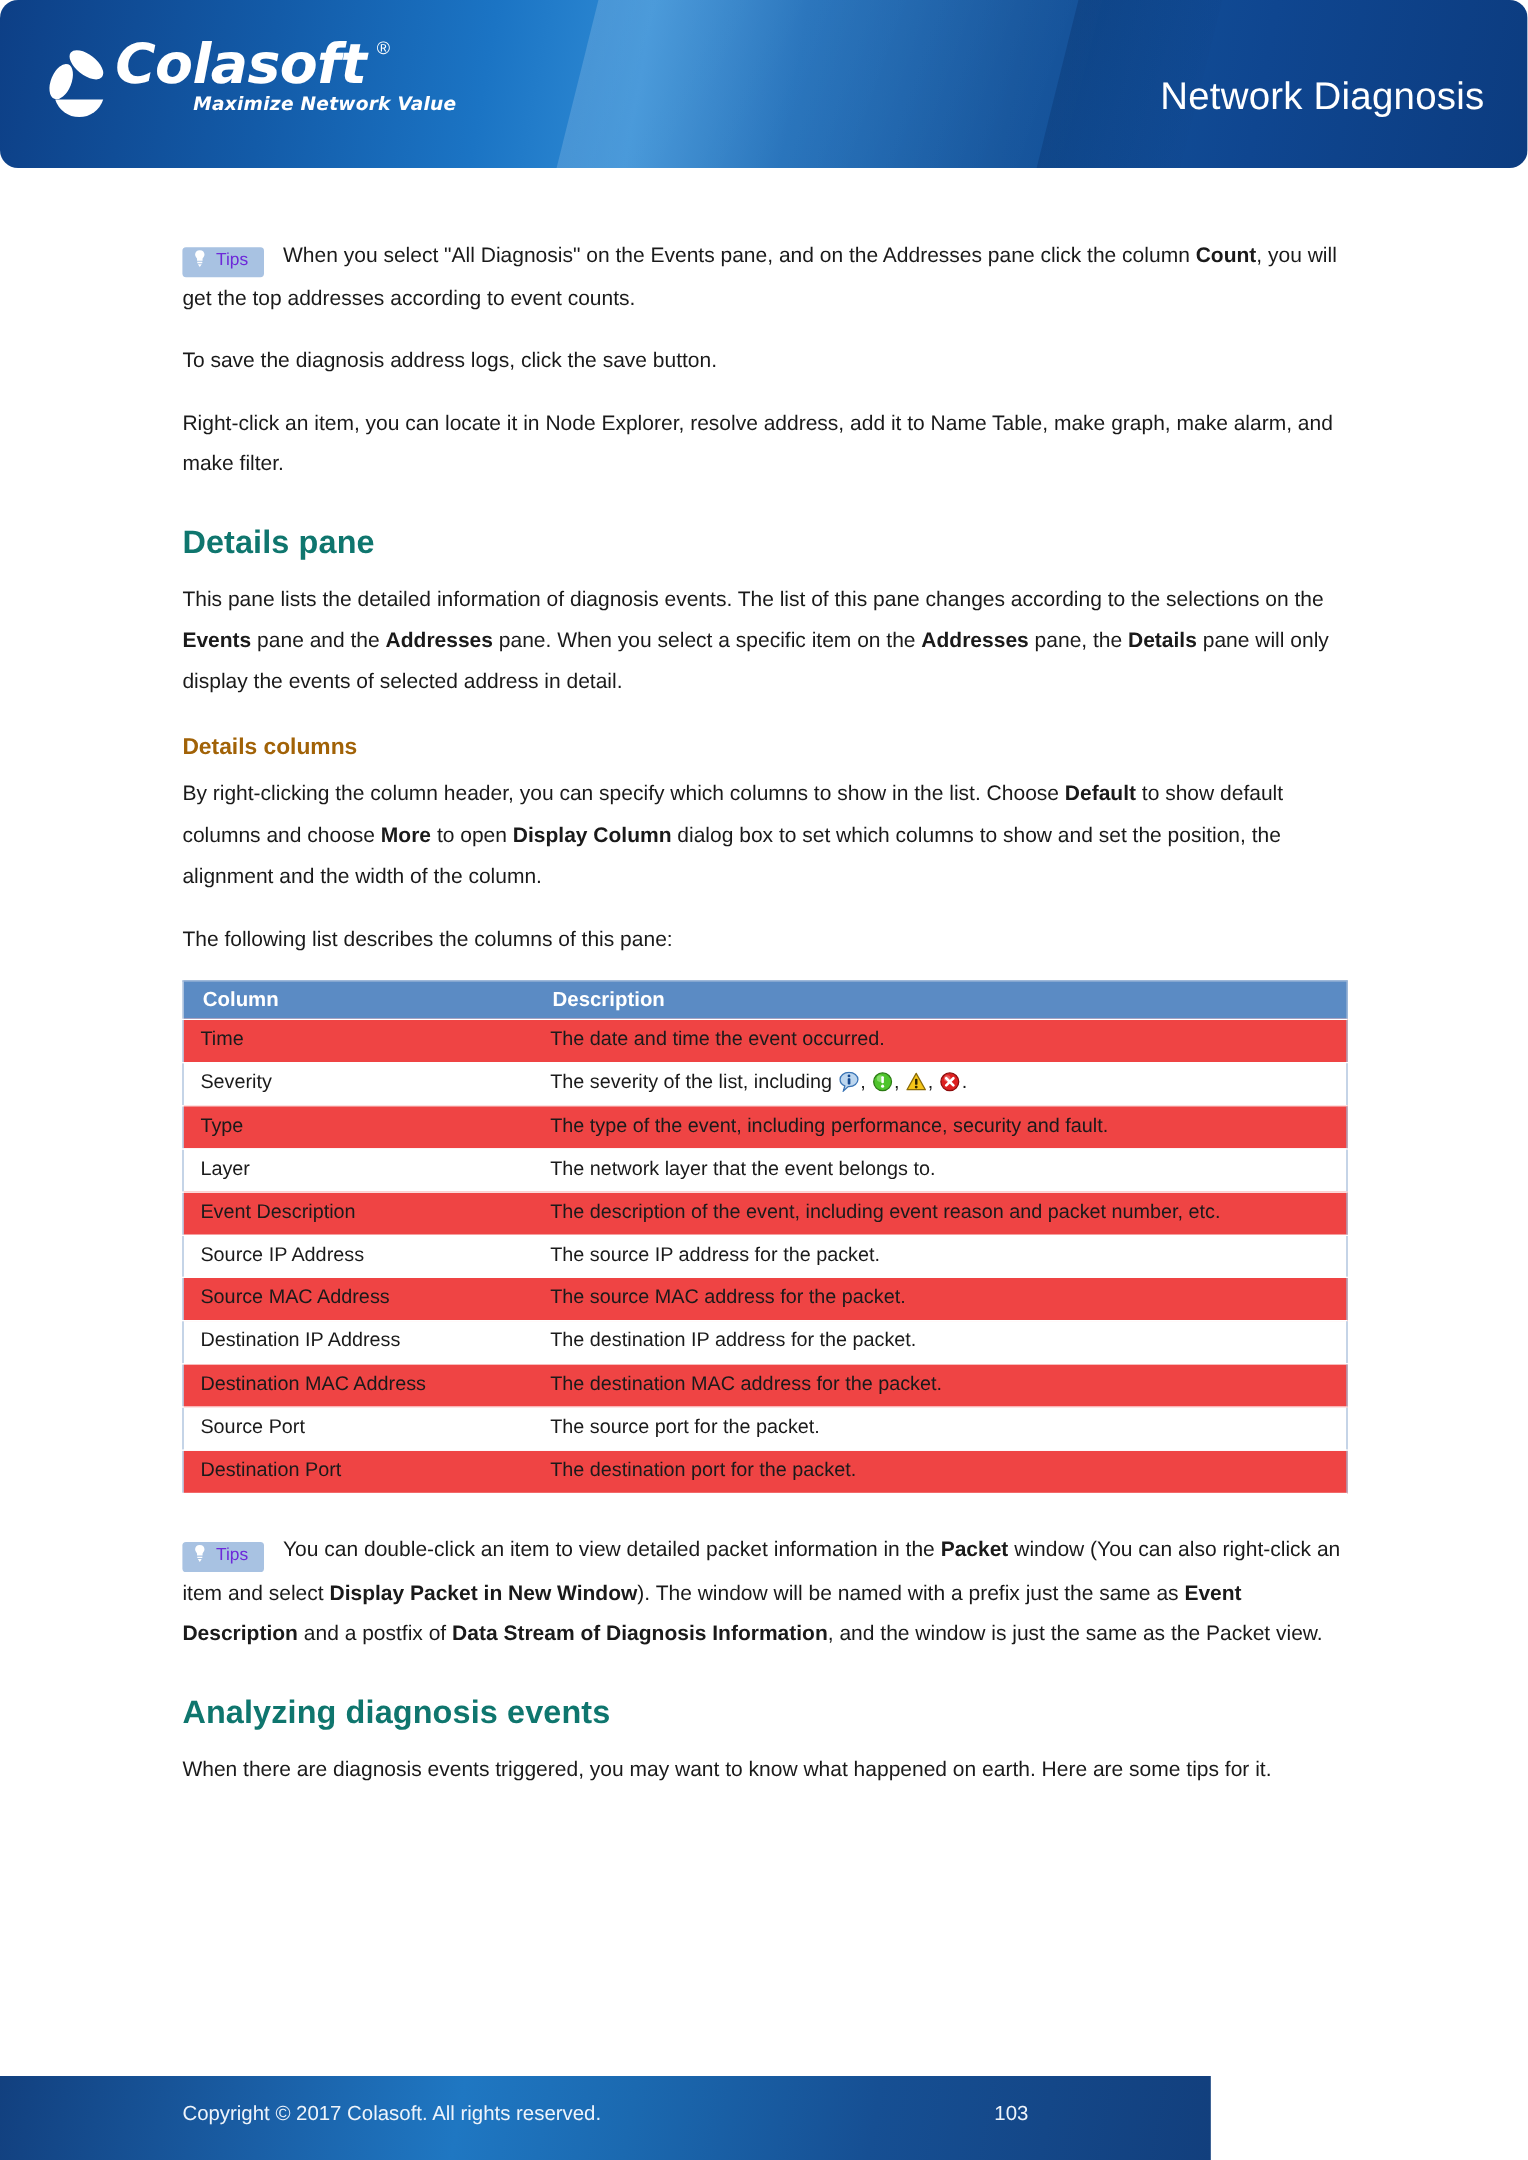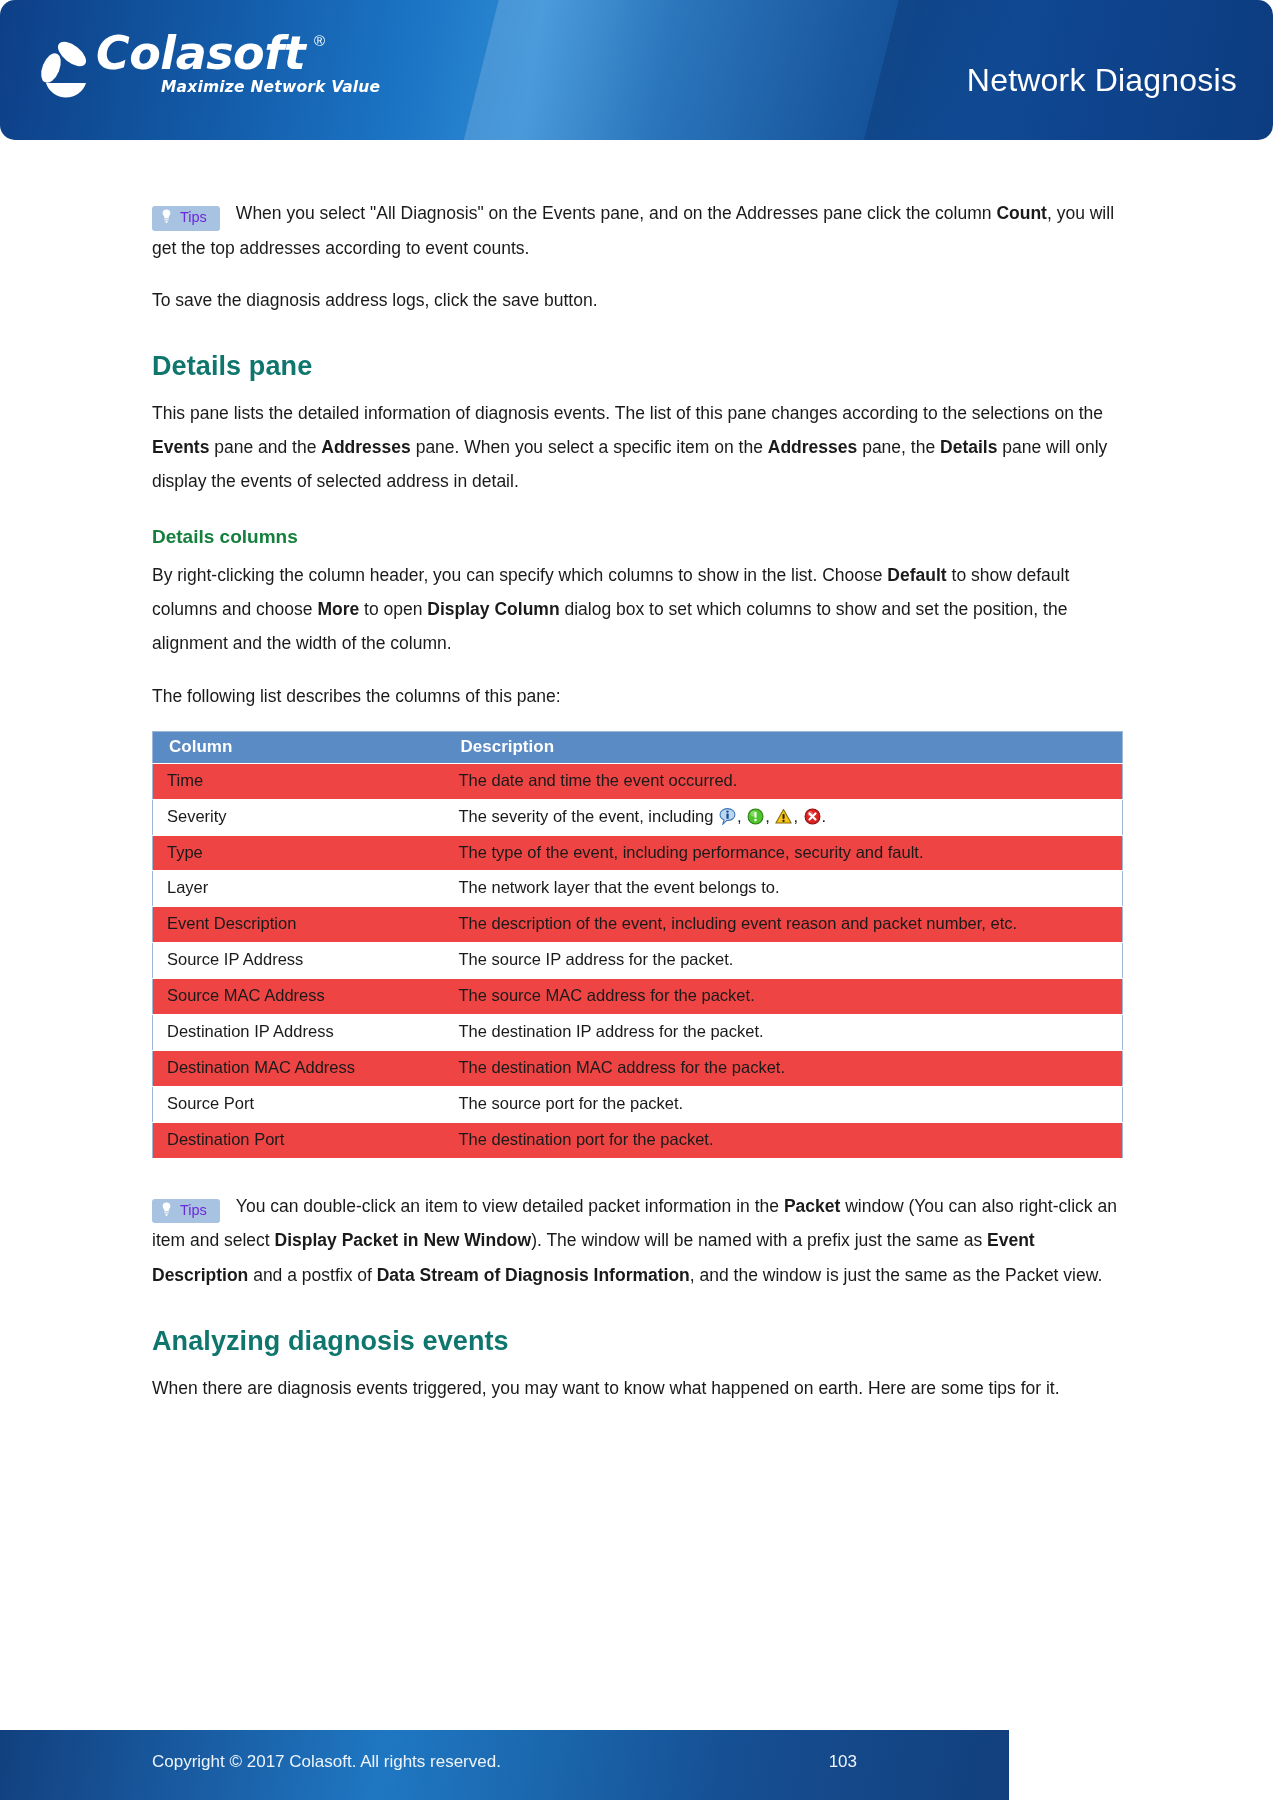--- a/index.html
+++ b/index.html
@@ -150,21 +150,21 @@
     margin: 34px 0 14px 0;
     font-size: 27px;
     font-weight: bold;
     color: #0f766e;
     letter-spacing: 0.1px;
   }
   h3.section-h2 {
     margin: 28px 0 10px 0;
     font-size: 19px;
     font-weight: bold;
-    color: #15803d;
+    color: #a16207;
   }
 
   
   table.columns-table {
     width: 100%;
     border-collapse: collapse;
     margin-top: 8px;
     margin-bottom: 8px;
     table-layout: fixed;
     border: 1px solid #9fb8d8;
@@ -254,20 +254,21 @@
 <div class="content">
 
   <p class="body-text">
     <span class="tips-badge"><svg class="tips-icon" viewBox="0 0 11 15">
           <path d="M5.5 0.6 C2.9 0.6 1.6 2.4 1.6 4.1 C1.6 5.6 2.6 6.6 3.2 7.5 L3.2 9.2 L7.8 9.2 L7.8 7.5 C8.4 6.6 9.4 5.6 9.4 4.1 C9.4 2.4 8.1 0.6 5.5 0.6 Z M3.4 10.2 L7.6 10.2 L7.6 11.3 L3.4 11.3 Z M3.9 12.2 L7.1 12.2 L5.5 14.6 Z" fill="#ffffff"></path>
         </svg><span>Tips</span></span><span>When you select "All Diagnosis" on the Events pane, and on the Addresses pane click the column </span><b>Count</b><span>, you will get the top addresses according to event counts.</span>
   </p>
 
   <p class="body-text">To save the diagnosis address logs, click the save button.</p>
 
+  <p class="body-text">Right-click an item, you can locate it in Node Explorer, resolve address, add it to Name Table, make graph, make alarm, and make filter.</p>
 
   <h2 class="section-h1">Details pane</h2>
 
   <p class="body-text"><span>This pane lists the detailed information of diagnosis events. The list of this pane changes according to the selections on the </span><b>Events</b><span> pane and the </span><b>Addresses</b><span> pane. When you select a specific item on the </span><b>Addresses</b><span> pane, the </span><b>Details</b><span> pane will only display the events of selected address in detail.</span></p>
 
   <h3 class="section-h2">Details columns</h3>
 
   <p class="body-text"><span>By right-clicking the column header, you can specify which columns to show in the list. Choose </span><b>Default</b><span> to show default columns and choose </span><b>More</b><span> to open </span><b>Display Column</b><span> dialog box to set which columns to show and set the position, the alignment and the width of the column.</span></p>
 
   <p class="body-text">The following list describes the columns of this pane:</p>
@@ -283,21 +284,21 @@
         <th>Description</th>
       </tr>
     </thead>
     <tbody>
       <tr class="band-alt">
         <td>Time</td>
         <td>The date and time the event occurred.</td>
       </tr>
       <tr class="band">
         <td>Severity</td>
-        <td><span>The severity of the event, including </span><span class="sev-icons"><svg class="sev-ico" viewBox="0 0 16 16">
+        <td><span>The severity of the list, including </span><span class="sev-icons"><svg class="sev-ico" viewBox="0 0 16 16">
                 <path d="M8 0.6 C4 0.6 1 3.2 1 6.2 C1 8.4 2.5 10.3 4.7 11.2 L3.6 15.2 L7.4 11.7 C7.6 11.7 7.8 11.8 8 11.8 C12 11.8 15 9.2 15 6.2 C15 3.2 12 0.6 8 0.6 Z" fill="#bcd6ef" stroke="#3a74b5" stroke-width="1"></path>
                 <circle cx="8" cy="3.4" r="1.1" fill="#14488f"></circle>
                 <rect x="7" y="5.2" width="2.1" height="5" rx="0.6" fill="#14488f"></rect>
               </svg><span>, </span><svg class="sev-ico" viewBox="0 0 16 16">
                 <circle cx="8" cy="8" r="7" fill="#4fc42c" stroke="#2a7a12" stroke-width="1"></circle>
                 <circle cx="6" cy="5.5" r="2.6" fill="#9ae87f" opacity="0.7"></circle>
                 <rect x="7" y="3.6" width="2" height="5.6" rx="0.8" fill="#ffffff"></rect>
                 <circle cx="8" cy="11.4" r="1.2" fill="#ffffff"></circle>
               </svg><span>, </span><svg class="sev-ico" viewBox="0 0 16 16">
                 <path d="M8 1.4 L15.2 14.2 L0.8 14.2 Z" fill="#f5c518" stroke="#8a6a06" stroke-width="1" stroke-linejoin="round"></path>

